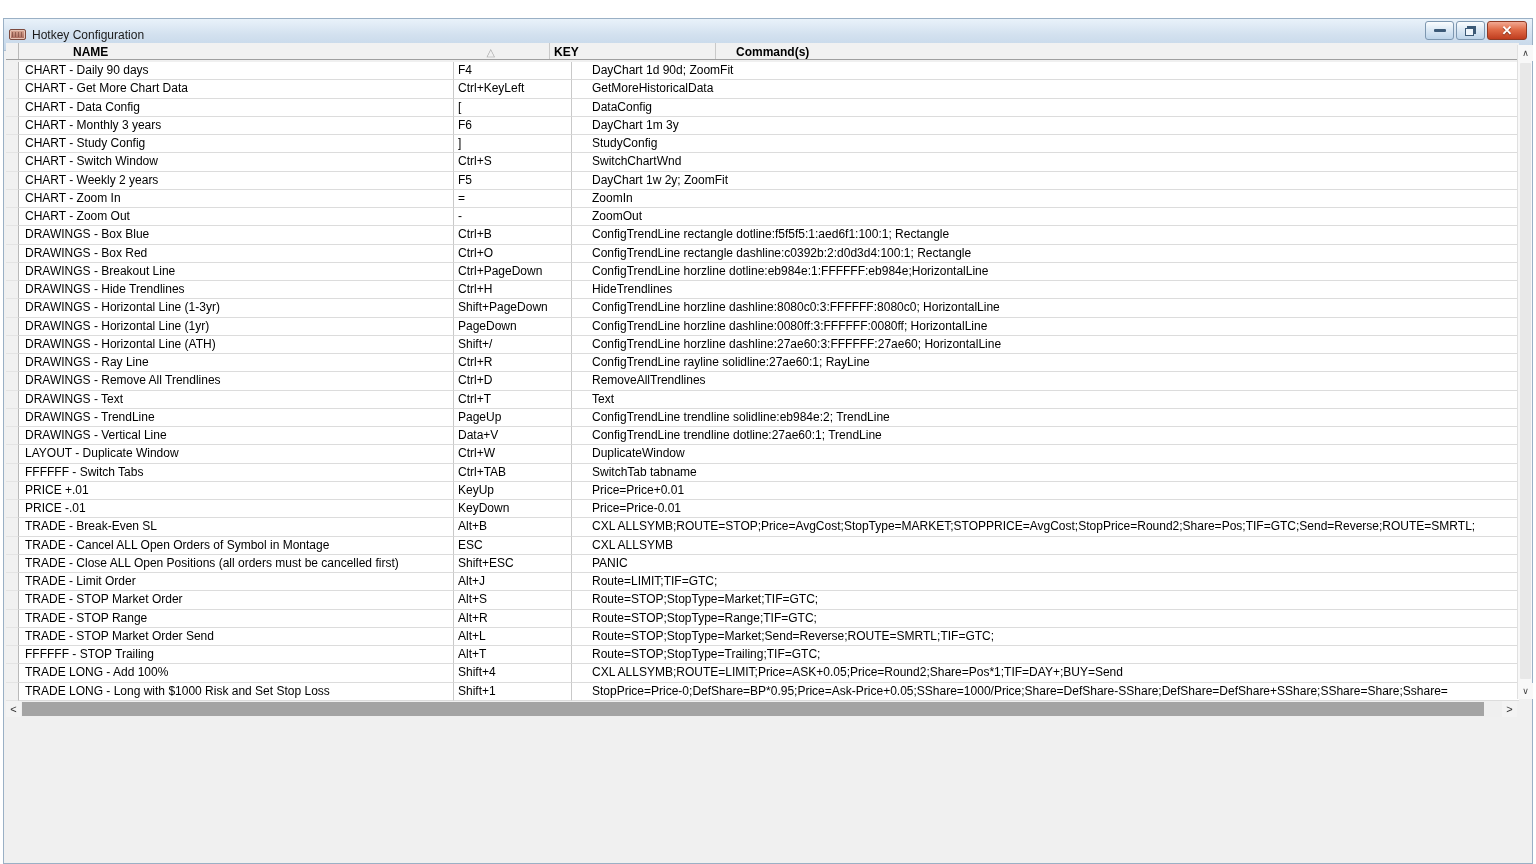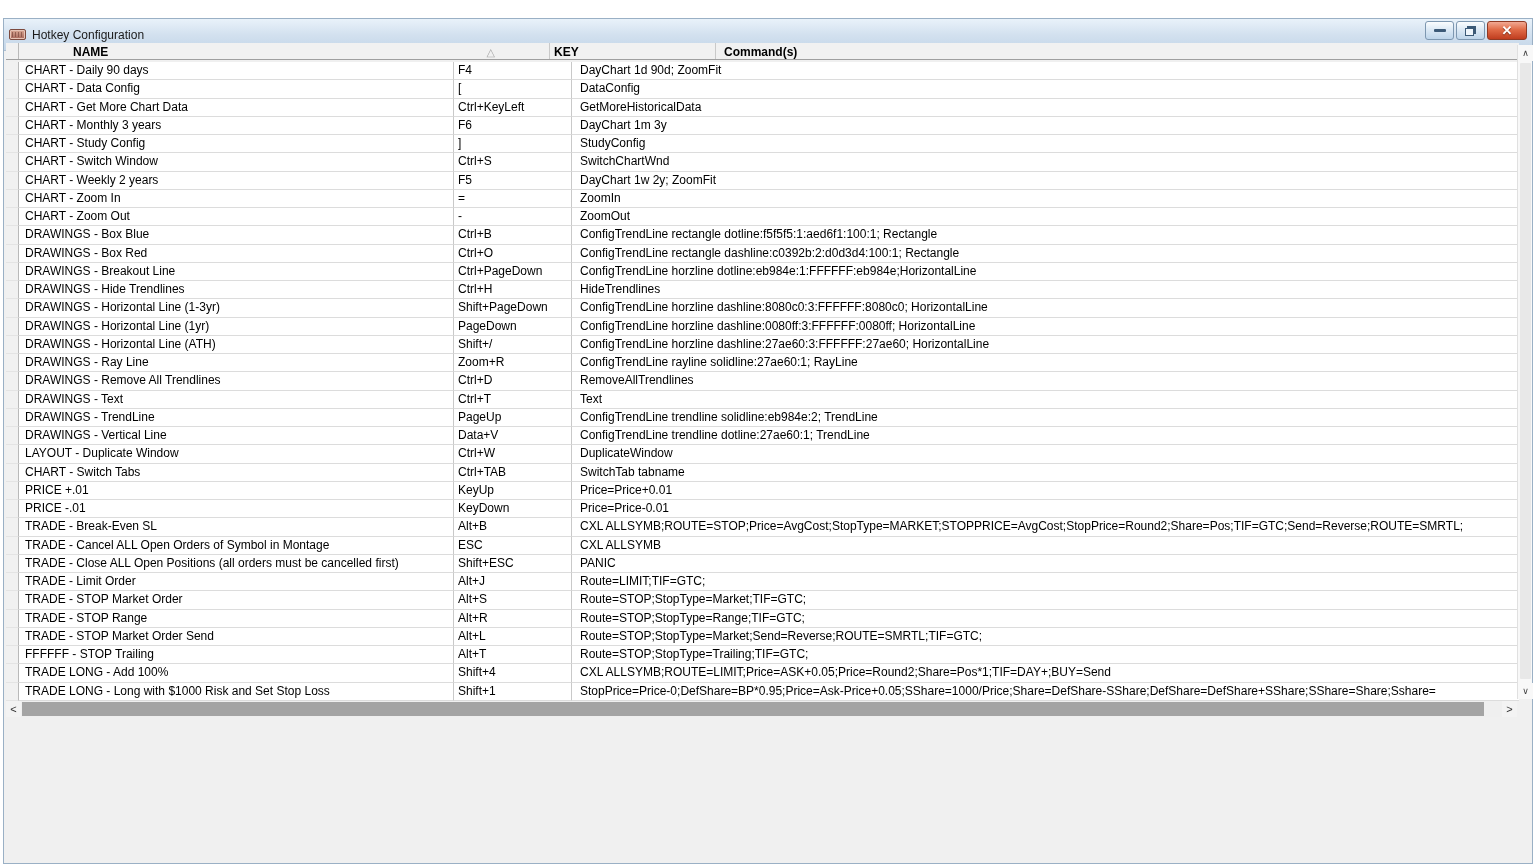--- a/index.html
+++ b/index.html
@@ -33,21 +33,21 @@
 
   
   .thead{position:absolute;left:2px;top:24px;width:1513px;height:17px;display:flex;
     background:#f1f1f1;border-bottom:1px solid #9f9f9f;font-weight:bold;font-size:12px;gap:48px;}
   .rows{position:absolute;left:2px;top:43px;width:1513px;height:639px;overflow:hidden;background:#ffffff;}
   .row{display:flex;height:18.26px;background:#fff;}
   .cell{white-space:nowrap;overflow:hidden;font-size:12px;line-height:17.5px;color:#000;}
   .c-sel{width:13px;flex:none;background:#f1f1f1;border-right:1px solid #b9b9b9;border-bottom:1px solid #e4e4e4;}
   .c-name{width:434px;flex:none;padding-left:6px;border-bottom:1px solid #dcdcdc;}
   .c-key{width:118px;flex:none;padding-left:4px;border-left:1px solid #c9c9c9;border-bottom:1px solid #dcdcdc;}
-  .c-cmd{flex:1;padding-left:8px;border-left:1px solid #c9c9c9;border-bottom:1px solid #dcdcdc;}
+  .c-cmd{flex:1;padding-left:20px;border-left:1px solid #c9c9c9;border-bottom:1px solid #dcdcdc;}
   .thead .c-sel{border-bottom:none;}
   .thead .c-name,.thead .c-key,.thead .c-cmd{border-bottom:none;line-height:18px;}
   .sort-tri{float:right;margin-right:6px;color:#a8a8a8;font-size:11px;font-weight:normal;line-height:18px;}
 
   
   .vscroll{position:absolute;left:1513px;top:26px;width:15px;height:654px;background:#f8f8f8;
     border-left:1px solid #e0e0e0;}
   .v-arrow{position:absolute;left:0;width:15px;height:16px;color:#404040;font-size:9px;
     display:flex;align-items:center;justify-content:center;background:#f8f8f8;}
   .v-up{top:0;} .v-down{bottom:0;}
@@ -94,32 +94,32 @@
 
   <div class="rows" id="rows-host">
       <div class="row">
         <div class="cell c-sel"></div>
         <div class="cell c-name">CHART - Daily 90 days</div>
         <div class="cell c-key">F4</div>
         <div class="cell c-cmd">DayChart 1d 90d; ZoomFit</div>
       </div>
       <div class="row">
         <div class="cell c-sel"></div>
+        <div class="cell c-name">CHART - Get More Chart Data</div>
+        <div class="cell c-key">Ctrl+KeyLeft</div>
+        <div class="cell c-cmd">GetMoreHistoricalData</div>
+      </div>
+      <div class="row">
+        <div class="cell c-sel"></div>
         <div class="cell c-name">CHART - Data Config</div>
         <div class="cell c-key">[</div>
         <div class="cell c-cmd">DataConfig</div>
       </div>
       <div class="row">
         <div class="cell c-sel"></div>
-        <div class="cell c-name">CHART - Get More Chart Data</div>
-        <div class="cell c-key">Ctrl+KeyLeft</div>
-        <div class="cell c-cmd">GetMoreHistoricalData</div>
-      </div>
-      <div class="row">
-        <div class="cell c-sel"></div>
         <div class="cell c-name">CHART - Monthly 3 years</div>
         <div class="cell c-key">F6</div>
         <div class="cell c-cmd">DayChart 1m 3y</div>
       </div>
       <div class="row">
         <div class="cell c-sel"></div>
         <div class="cell c-name">CHART - Study Config</div>
         <div class="cell c-key">]</div>
         <div class="cell c-cmd">StudyConfig</div>
       </div>
@@ -185,21 +185,21 @@
       </div>
       <div class="row">
         <div class="cell c-sel"></div>
         <div class="cell c-name">DRAWINGS - Horizontal Line (ATH)</div>
         <div class="cell c-key">Shift+/</div>
         <div class="cell c-cmd">ConfigTrendLine horzline dashline:27ae60:3:FFFFFF:27ae60; HorizontalLine</div>
       </div>
       <div class="row">
         <div class="cell c-sel"></div>
         <div class="cell c-name">DRAWINGS - Ray Line</div>
-        <div class="cell c-key">Zoom+R</div>
+        <div class="cell c-key">Ctrl+R</div>
         <div class="cell c-cmd">ConfigTrendLine rayline solidline:27ae60:1; RayLine</div>
       </div>
       <div class="row">
         <div class="cell c-sel"></div>
         <div class="cell c-name">DRAWINGS - Remove All Trendlines</div>
         <div class="cell c-key">Ctrl+D</div>
         <div class="cell c-cmd">RemoveAllTrendlines</div>
       </div>
       <div class="row">
         <div class="cell c-sel"></div>
@@ -220,21 +220,21 @@
         <div class="cell c-cmd">ConfigTrendLine trendline dotline:27ae60:1; TrendLine</div>
       </div>
       <div class="row">
         <div class="cell c-sel"></div>
         <div class="cell c-name">LAYOUT - Duplicate Window</div>
         <div class="cell c-key">Ctrl+W</div>
         <div class="cell c-cmd">DuplicateWindow</div>
       </div>
       <div class="row">
         <div class="cell c-sel"></div>
-        <div class="cell c-name">CHART - Switch Tabs</div>
+        <div class="cell c-name">FFFFFF - Switch Tabs</div>
         <div class="cell c-key">Ctrl+TAB</div>
         <div class="cell c-cmd">SwitchTab tabname</div>
       </div>
       <div class="row">
         <div class="cell c-sel"></div>
         <div class="cell c-name">PRICE +.01</div>
         <div class="cell c-key">KeyUp</div>
         <div class="cell c-cmd">Price=Price+0.01</div>
       </div>
       <div class="row">

